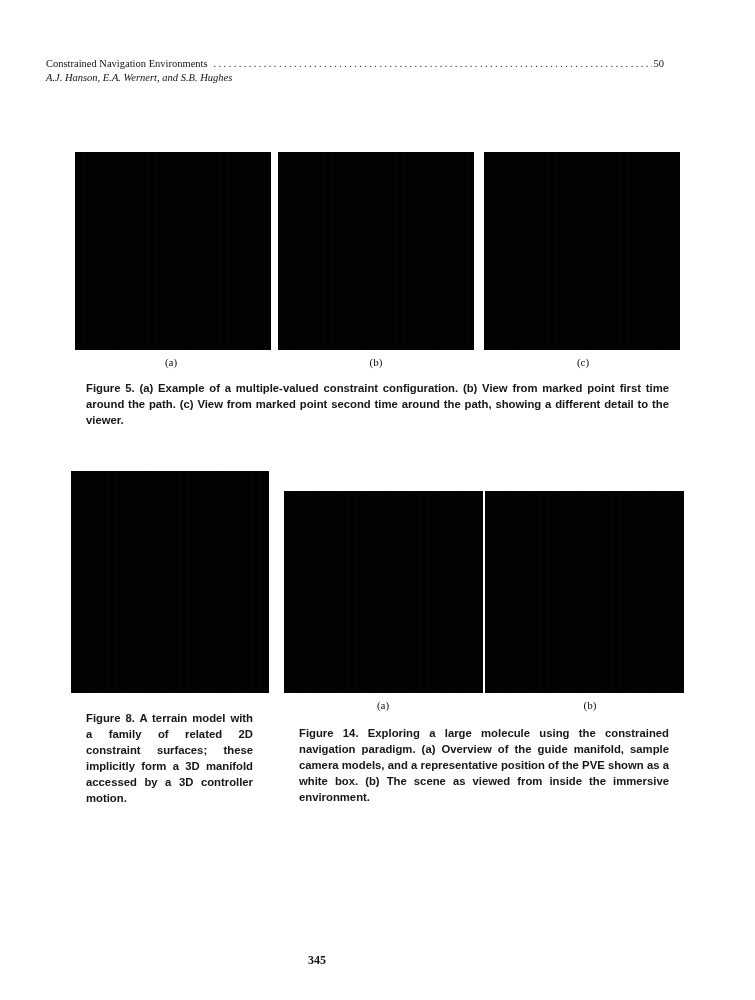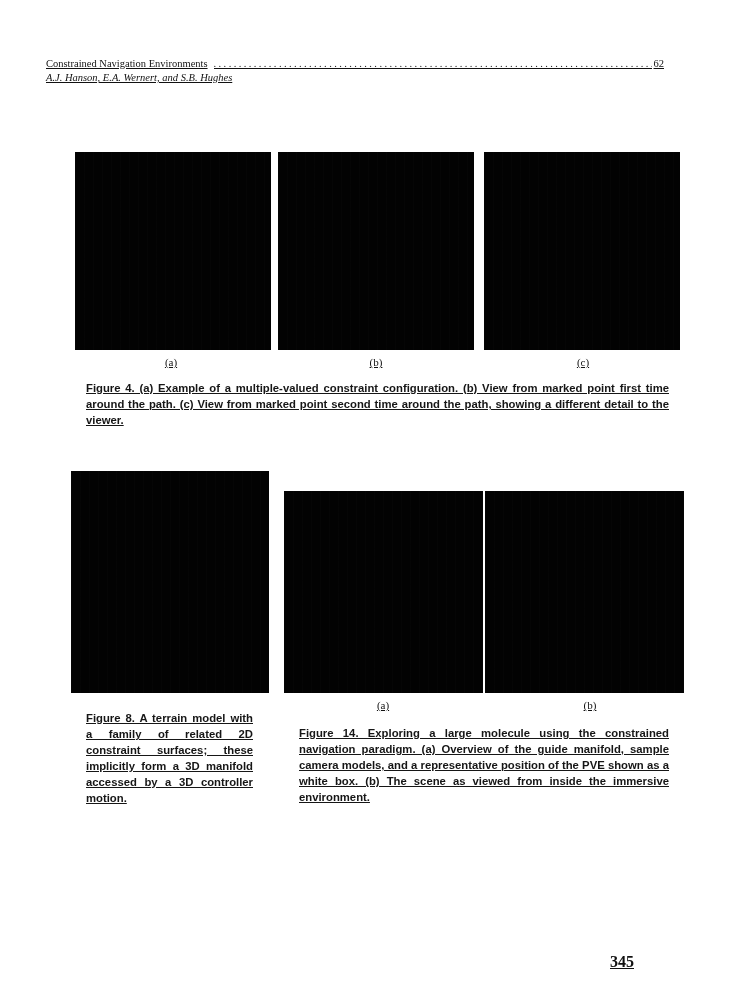--- a/index.html
+++ b/index.html
@@ -7,21 +7,21 @@
     padding: 0;
     background: #ffffff;
   }
   body {
     width: 755px;
     height: 1000px;
     position: relative;
     overflow: hidden;
     color: #111111;
   }
-  .abs { position: absolute; text-decoration: underline; }
+  .abs { position: absolute; }
 
   
   .toc-line {
     left: 46px;
     top: 58px;
     width: 618px;
     height: 14px;
     display: flex;
     align-items: baseline;
     font-family: "Liberation Serif", "DejaVu Serif", serif;
@@ -84,46 +84,46 @@
   .caption-fig11 {
     left: 299px;
     top: 725px;
     width: 370px;
   }
 
   .page-number {
     left: 0;
     width: 634px;
     top: 953px;
-    text-align: right;
+    text-align: center;
     font-family: "Liberation Serif", "DejaVu Serif", serif;
     font-weight: bold;
-    font-size: 16px;
+    font-size: 12px;
   }
 </style>
 </head>
 <body>
 
 <div class="abs toc-line">
   <span class="toc-title">Constrained Navigation Environments</span>
   <span class="toc-dots">......................................................................................................................................................</span>
-  <span class="toc-page">62</span>
+  <span class="toc-page">50</span>
 </div>
 <div class="abs authors">A.J. Hanson, E.A. Wernert, and S.B. Hughes</div>
 
 <div>
   <div class="abs fig-img" style="left:75px; top:152px; width:196px; height:198px;"></div>
   <div class="abs fig-img" style="left:278px; top:152px; width:196px; height:198px;"></div>
   <div class="abs fig-img" style="left:484px; top:152px; width:196px; height:198px;"></div>
 
   <div class="abs sublabel" style="left:171px; top:356px;">(a)</div>
   <div class="abs sublabel" style="left:376px; top:356px;">(b)</div>
   <div class="abs sublabel" style="left:583px; top:356px;">(c)</div>
 
-  <div class="abs caption caption-fig9">Figure 4. (a) Example of a multiple-valued constraint configuration. (b) View from marked point first time around the path. (c) View from marked point second time around the path, showing a different detail to the viewer.</div>
+  <div class="abs caption caption-fig9">Figure 5. (a) Example of a multiple-valued constraint configuration. (b) View from marked point first time around the path. (c) View from marked point second time around the path, showing a different detail to the viewer.</div>
 </div>
 
 <div>
   <div class="abs fig-img" style="left:71px; top:471px; width:198px; height:222px;"></div>
   <div class="abs caption caption-fig10">Figure 8. A terrain model with a family of related 2D constraint surfaces; these implicitly form a 3D manifold accessed by a 3D controller motion.</div>
 </div>
 
 <div>
   <div class="abs fig-img" style="left:284px; top:491px; width:199px; height:202px;"></div>
   <div class="abs fig-img" style="left:485px; top:491px; width:199px; height:202px;"></div>

